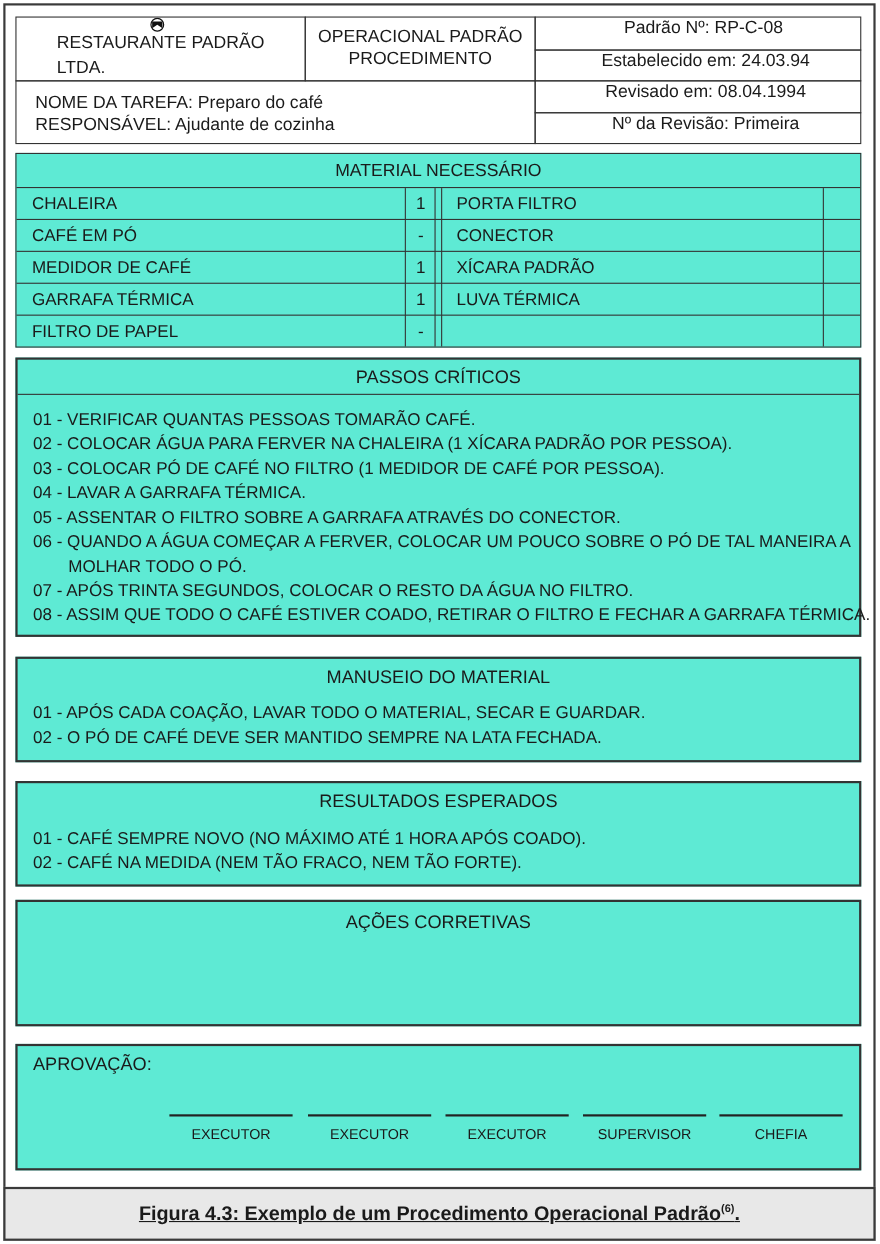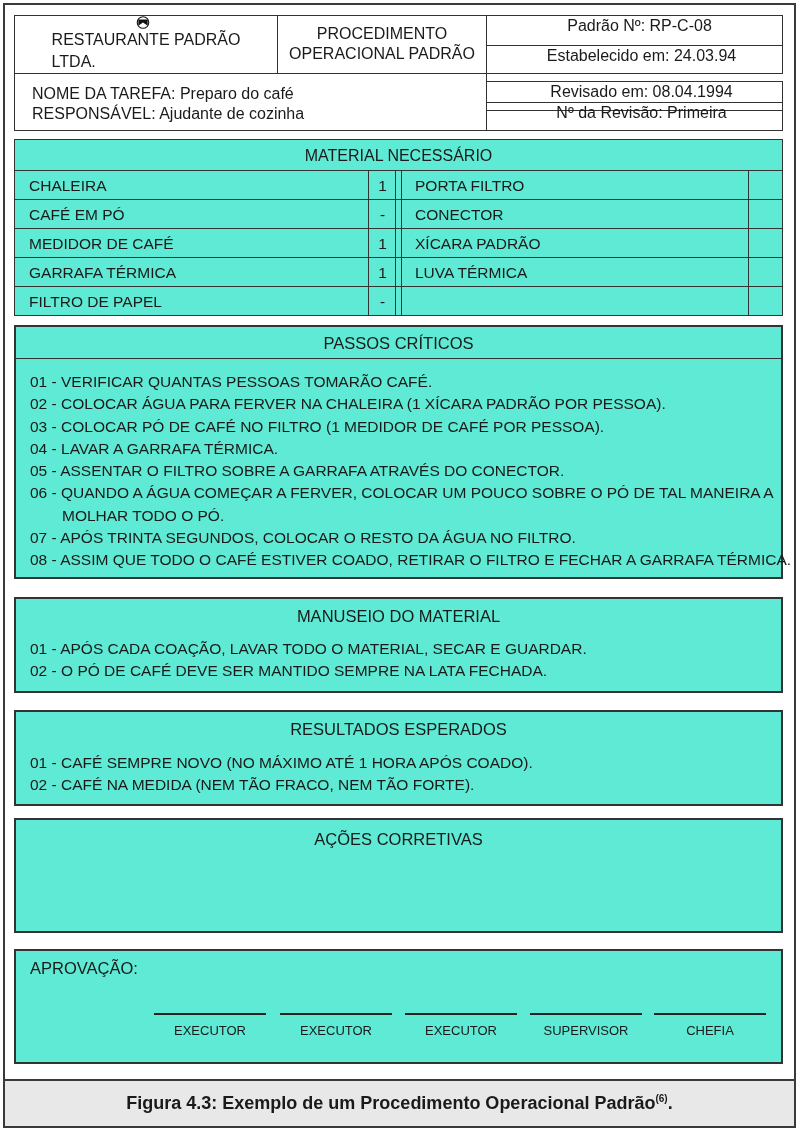--- a/index.html
+++ b/index.html
@@ -1,35 +1,35 @@
 <!DOCTYPE html>
 <html><head>
 <meta charset="utf-8">
 <style>
   * { box-sizing: border-box; margin: 0; padding: 0; }
   html, body { width: 800px; height: 1131px; background: #ffffff; overflow: hidden; }
   body { position: relative; font-family: "Liberation Sans", sans-serif; color: #1a1a1a; }
   .frame { position: absolute; left: 3px; top: 3px; width: 793px; height: 1125px; border: 2px solid #3a3a3a; }
   .caption-band { position: absolute; left: 3px; top: 1079px; width: 793px; height: 49px; background: #e8e8e8; border: 2px solid #3a3a3a; display: flex; align-items: center; justify-content: center; }
-  .caption-band .cap { font-weight: bold; font-size: 18px; color: #1a1a1a; }
+  .caption-band .cap { font-weight: bold; font-size: 18px; color: #1a1a1a; text-decoration: underline; }
   .caption-band sup { font-size: 10px; vertical-align: super; }
 
   .box { position: absolute; border: 2px solid #333; background: #5eead4; }
   .cell { position: absolute; border: 1.5px solid #333; font-size: 16px; line-height: 20px; flex-direction: column; }
 
   
   .hdr-logo-cell { left: 14px; top: 15px; width: 264px; height: 59px; display: flex; align-items: center; }
   .logo { width: 36px; height: 36px; margin-left: 6px; margin-right: 12px; }
   .company { font-size: 16px; line-height: 22px; }
   .hdr-title-cell { left: 277px; top: 15px; width: 210px; height: 59px; text-align: center; padding-top: 8px; }
   .hdr-task-cell { left: 14px; top: 73px; width: 473px; height: 58px; padding: 10px 0 0 17px; }
   .hdr-r { left: 486px; width: 297px; padding-left: 12px; display: flex; align-items: center; }
   .r1 { top: 15px; height: 31px; padding-left: 10px; }
   .r2 { top: 45px; height: 29px; padding-left: 14px; }
-  .r3 { top: 73px; height: 30px; padding-left: 14px; margin-top: 8px; }
+  .r3 { top: 73px; height: 30px; padding-left: 14px; }
   .r4 { top: 102px; height: 29px; padding-left: 14px; }
 
   
   .mat { left: 14px; top: 139px; width: 769px; height: 177px; border: 1.5px solid #333; }
   .mat-title { position: absolute; left: 0; top: 0; width: 100%; height: 31px; border-bottom: 1.5px solid #333; text-align: center; font-size: 16px; line-height: 31px; }
   .mat-row { position: absolute; left: 0; width: 100%; height: 29px; border-bottom: 1.5px solid #333; font-size: 15.5px; }
   .mat-row:last-child { border-bottom: none; }
   .mat-row span { position: absolute; top: 0; line-height: 29px; }
   .mname { left: 14px; }
   .mqty { left: 354px; width: 27px; text-align: center; }
@@ -62,22 +62,22 @@
   <svg class="logo" viewBox="0 0 36 36">
     <circle cx="18" cy="18" r="16" fill="#fff" stroke="#111" stroke-width="3"></circle>
     <path d="M5 10 L31 10 L31 27 L18 18 L5 27 Z" fill="#111"></path>
   </svg>
   <div class="company">
     <div>RESTAURANTE PADRÃO</div>
     <div>LTDA.</div>
   </div>
 </div>
 <div class="cell hdr-title-cell">
+  <div>OPERACIONAL PADRÃO</div>
   <div>PROCEDIMENTO</div>
-  <div>OPERACIONAL PADRÃO</div>
 </div>
 <div class="cell hdr-task-cell">
   <div>NOME DA TAREFA: Preparo do café</div>
   <div>RESPONSÁVEL: Ajudante de cozinha</div>
 </div>
 <div class="cell hdr-r r1">
     <span>Padrão Nº: RP-C-08</span>
   </div>
 <div class="cell hdr-r r2">
     <span>Estabelecido em: 24.03.94</span>

